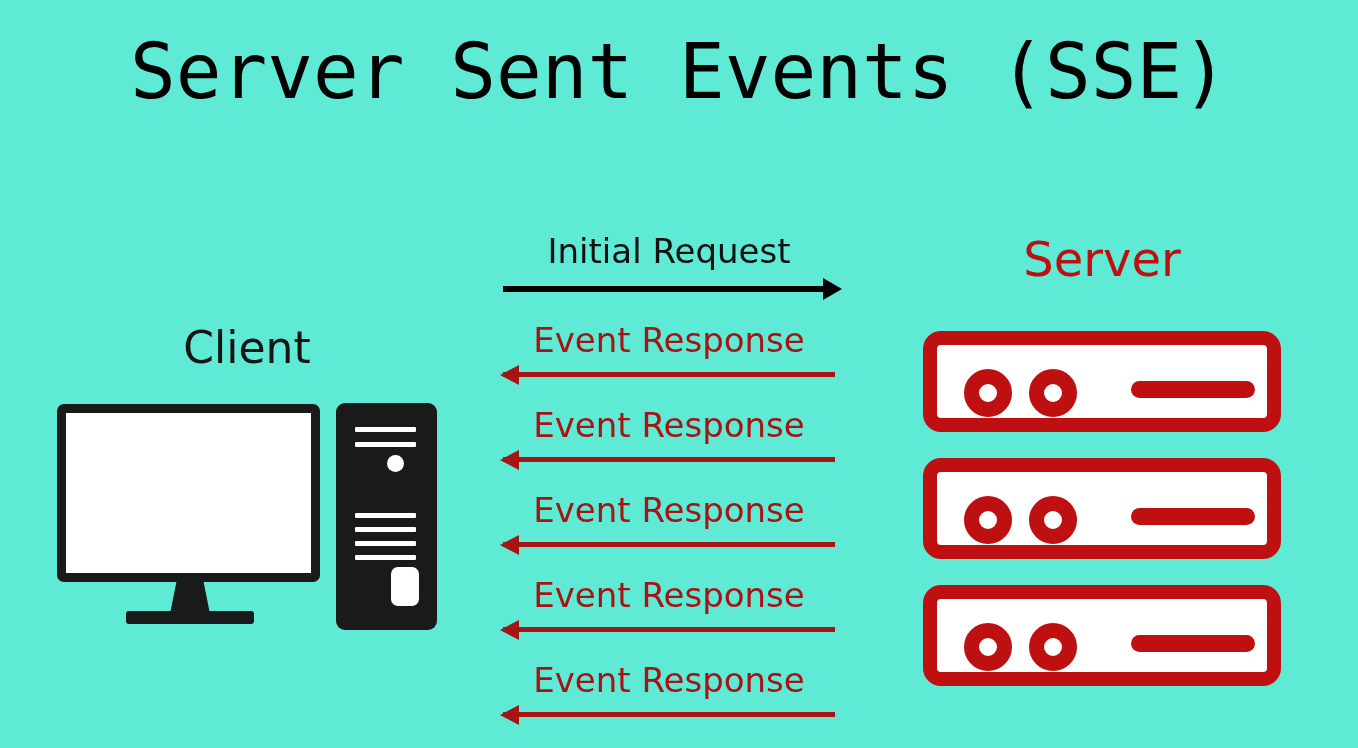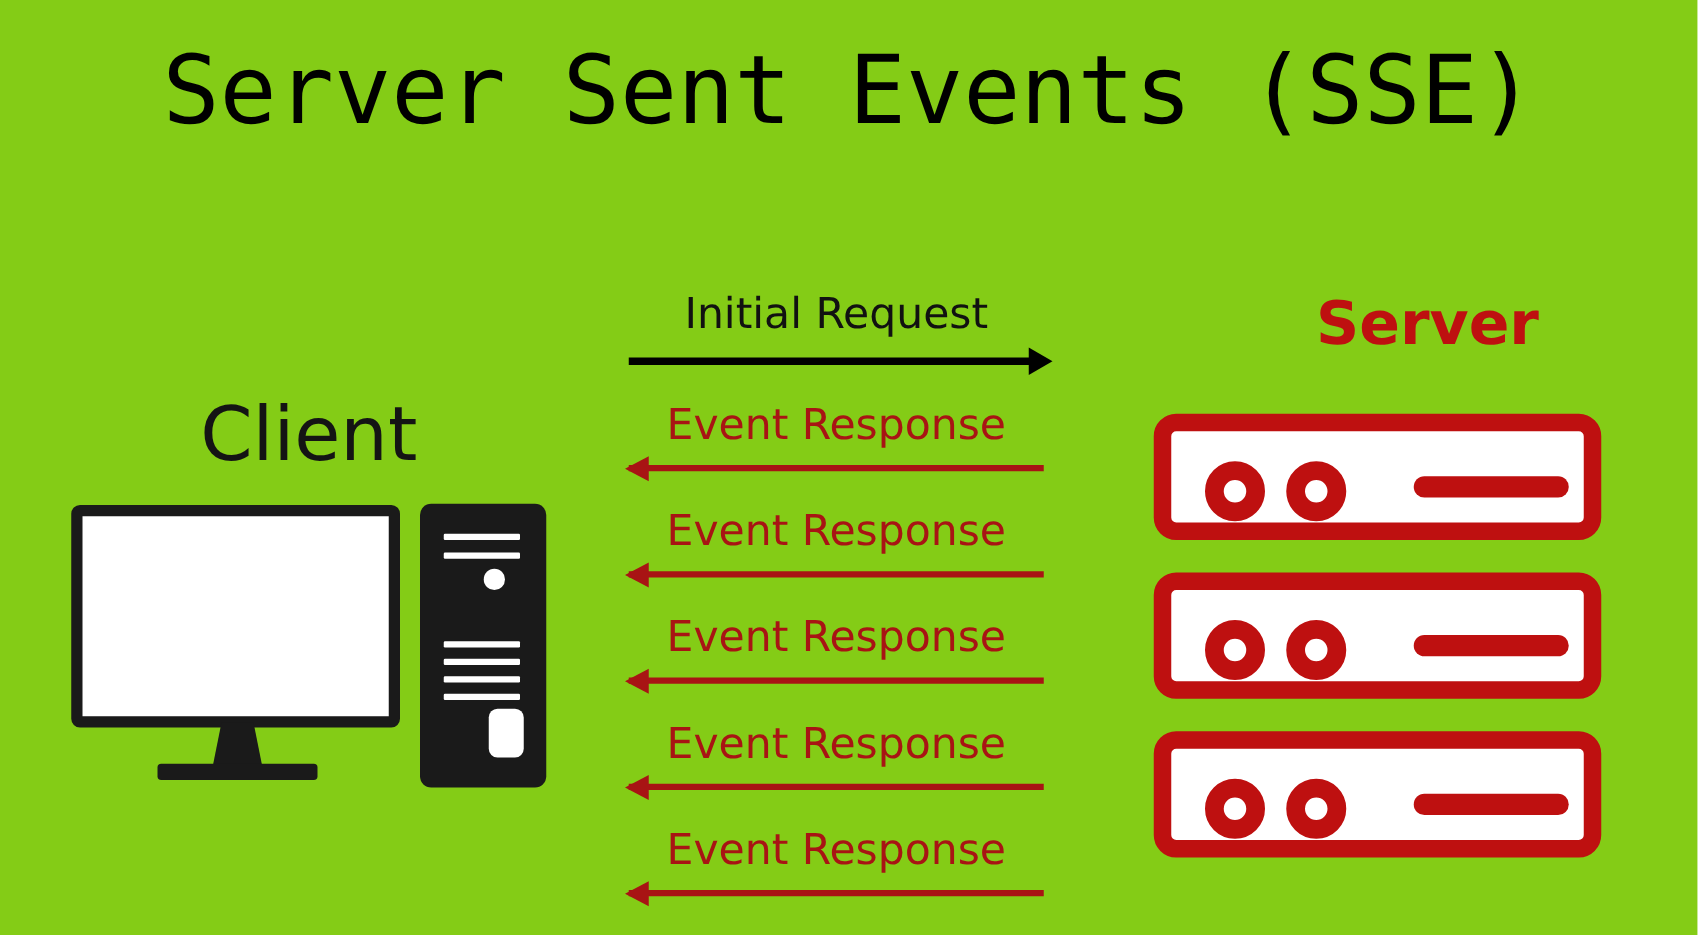--- a/index.html
+++ b/index.html
@@ -9,21 +9,21 @@
     background: #ffffff;
   }
   body {
     font-family: "Liberation Sans", sans-serif;
     -webkit-font-smoothing: antialiased;
   }
   #canvas {
     position: relative;
     width: 1358px;
     height: 748px;
-    background: #84cc16;
+    background: #5eead4;
     overflow: hidden;
   }
 
   
   .title {
     position: absolute;
     left: 0;
     top: 24px;
     width: 1358px;
     text-align: center;
@@ -36,21 +36,21 @@
   }
 
   
   .client-label {
     position: absolute;
     left: 57px;
     top: 322px;
     width: 380px;
     text-align: center;
     font-family: "DejaVu Sans", "Liberation Sans", sans-serif;
-    font-size: 60px;
+    font-size: 44px;
     line-height: 52px;
     color: #141414;
     white-space: nowrap;
   }
 
   .monitor {
     position: absolute;
     left: 57px;
     top: 404px;
     width: 263px;
@@ -111,30 +111,29 @@
     top: 164px;
     width: 28px;
     height: 39px;
     border-radius: 7px;
     background: #ffffff;
   }
 
   
   .server-label {
     position: absolute;
-    left: 963px;
+    left: 923px;
     top: 231px;
     width: 358px;
     text-align: center;
     font-family: "DejaVu Sans", "Liberation Sans", sans-serif;
     font-size: 48px;
     line-height: 56px;
     color: #BE1010;
     white-space: nowrap;
-    font-weight: bold;
   }
   .rack {
     position: absolute;
     left: 923px;
     width: 358px;
     height: 101px;
     box-sizing: border-box;
     border: 14px solid #BE1010;
     border-radius: 18px;
     background: #ffffff;

